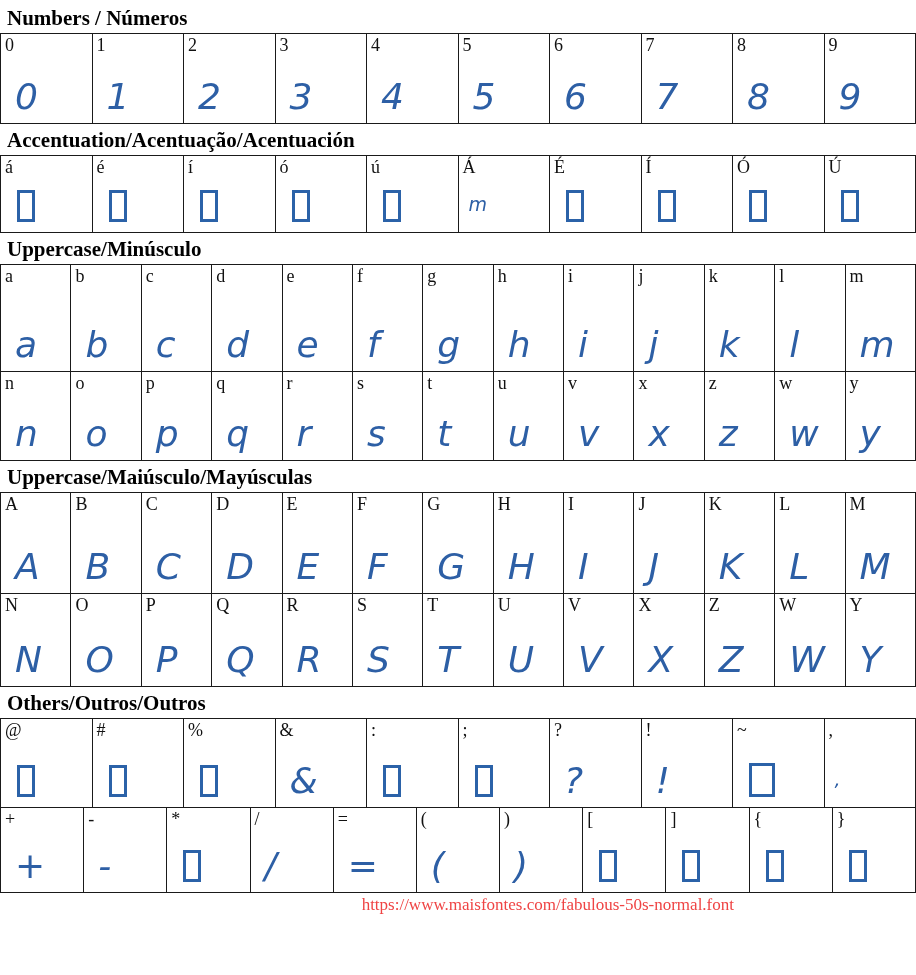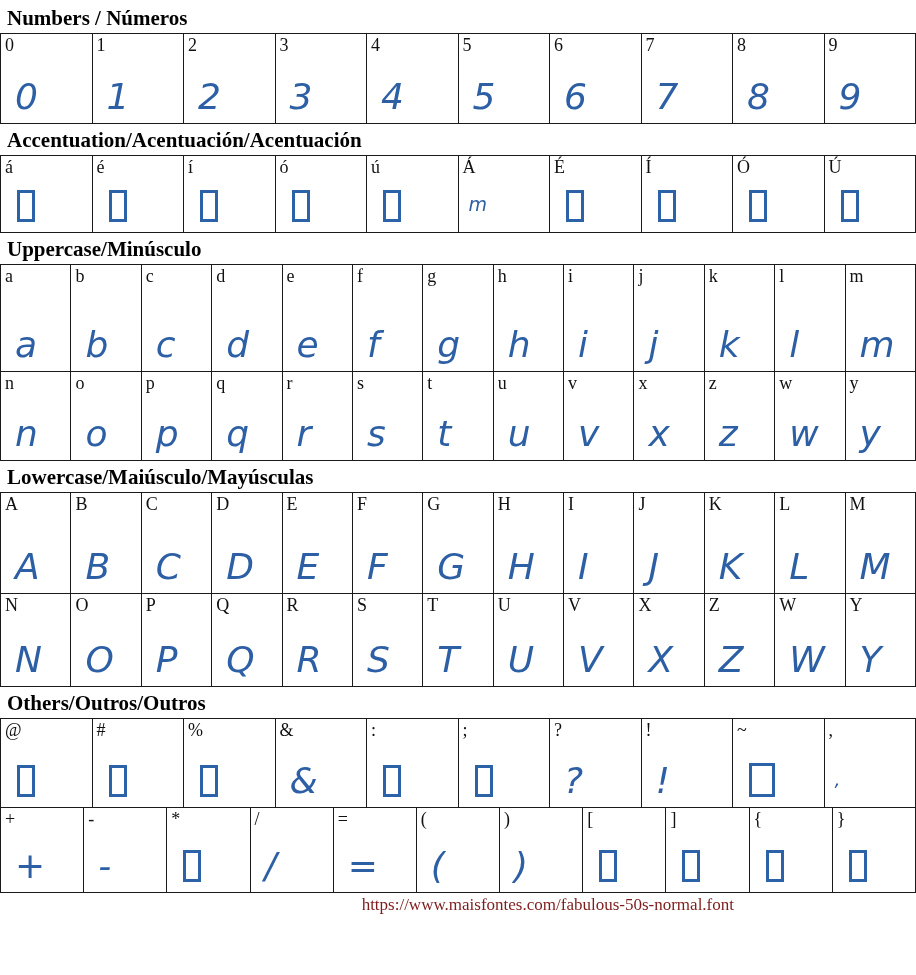--- a/index.html
+++ b/index.html
@@ -80,21 +80,21 @@
   .sec-lower tr.r0 td { height: 106px; }
   .sec-lower tr.r1 td { height: 88px; }
   .sec-upper tr.r0 td { height: 100px; }
   .sec-upper tr.r1 td { height: 92px; }
   .sec-others-0 td { height: 88px; }
   .sec-others-1 td { height: 84px; }
   .footer {
     text-align: right;
     font-family: "Liberation Serif", serif;
     font-size: 17px;
-    color: #7f1d1d;
+    color: #ef4444;
     padding: 2px 2px 0 0;
   }
 </style>
 </head>
 <body>
 
 <div class="page">
   <div id="sections-root">
       <div class="section-title">Numbers / Números</div>
       <table class="glyph-table sec-numbers sec-numbers-0">
@@ -136,21 +136,21 @@
               <span class="cell-label">8</span>
               <span class="glyph" style="color: rgb(45, 95, 165);">8</span>
             </td>
             <td class="glyph-cell">
               <span class="cell-label">9</span>
               <span class="glyph" style="color: rgb(45, 95, 165);">9</span>
             </td>
           </tr>
         </tbody>
       </table>
-      <div class="section-title">Accentuation/Acentuación/Acentuación</div>
+      <div class="section-title">Accentuation/Acentuação/Acentuación</div>
       <table class="glyph-table sec-accents sec-accents-0">
         <tbody>
           <tr class="r0">
             <td class="glyph-cell">
               <span class="cell-label">á</span>
               <span class="tofu" style="border-color: rgb(43, 98, 168);"></span>
             </td>
             <td class="glyph-cell">
               <span class="cell-label">é</span>
               <span class="tofu" style="border-color: rgb(43, 98, 168);"></span>
@@ -296,21 +296,21 @@
               <span class="cell-label">w</span>
               <span class="glyph" style="color: rgb(45, 95, 165);">w</span>
             </td>
             <td class="glyph-cell">
               <span class="cell-label">y</span>
               <span class="glyph" style="color: rgb(45, 95, 165);">y</span>
             </td>
           </tr>
         </tbody>
       </table>
-      <div class="section-title">Lowercase/Maiúsculo/Mayúsculas</div>
+      <div class="section-title">Uppercase/Maiúsculo/Mayúsculas</div>
       <table class="glyph-table sec-upper sec-upper-0">
         <tbody>
           <tr class="r0">
             <td class="glyph-cell">
               <span class="cell-label">A</span>
               <span class="glyph" style="color: rgb(45, 95, 165);">A</span>
             </td>
             <td class="glyph-cell">
               <span class="cell-label">B</span>
               <span class="glyph" style="color: rgb(45, 95, 165);">B</span>

